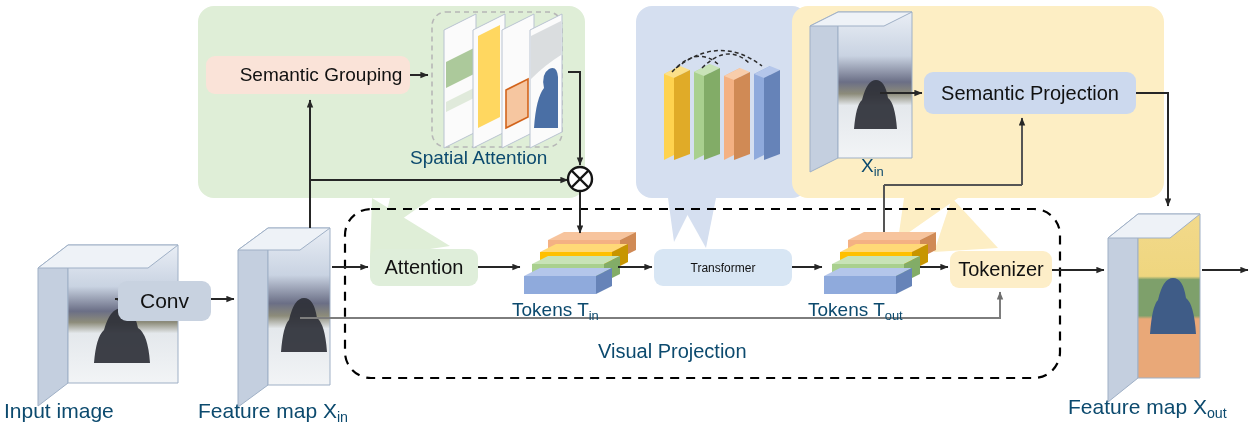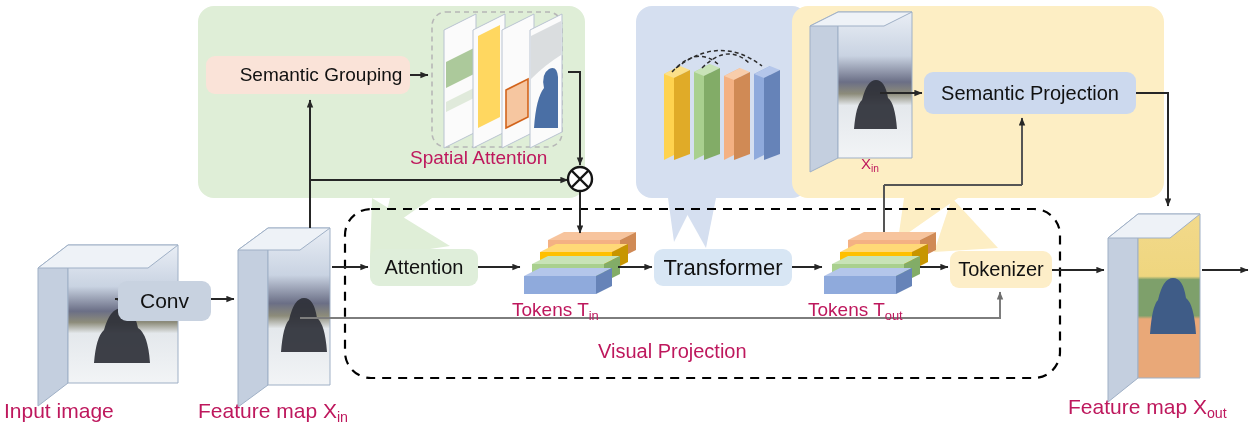--- a/index.html
+++ b/index.html
@@ -1,19 +1,19 @@
 <!DOCTYPE html>
 <html><head>
 <meta charset="utf-8">
 <style>
   html,body{margin:0;padding:0;background:#ffffff;}
   body{width:1251px;height:423px;font-family:"Liberation Sans",sans-serif;overflow:hidden;}
   #stage{position:relative;width:1251px;height:423px;}
   svg.layer{position:absolute;left:0;top:0;width:1251px;height:423px;overflow:visible;}
-  .lbl{position:absolute;font-family:"Liberation Sans",sans-serif;color:#be185d;white-space:nowrap;}
+  .lbl{position:absolute;font-family:"Liberation Sans",sans-serif;color:#0c4a6e;white-space:nowrap;}
   .boxlabel{position:absolute;display:flex;align-items:center;justify-content:center;
             border-radius:9px;font-size:21px;color:#111;white-space:nowrap;}
   .sub{font-size:0.68em;vertical-align:-0.28em;}
 </style>
 </head>
 <body>
 
 <div id="stage">
 
   <svg class="layer">
@@ -260,21 +260,21 @@
   </div>
 
   <div class="boxlabel" style="left:206px;top:56px;width:178px;height:38px;background:#fae3d8;font-size:19px;padding-left:26px;">
     <span>Semantic Grouping</span>
   </div>
 
   <div class="boxlabel" style="left:370px;top:249px;width:108px;height:37px;background:#dfeeda;font-size:20px;">
     <span>Attention</span>
   </div>
 
-  <div class="boxlabel" style="left:654px;top:249px;width:138px;height:37px;background:#d8e6f4;font-size:22px;">
+  <div class="boxlabel" style="left:654px;top:249px;width:138px;height:37px;background:#d8e6f4;font-size:12px;">
     <span>Transformer</span>
   </div>
 
   <div class="boxlabel" style="left:950px;top:251px;width:102px;height:37px;background:#fdeec8;font-size:20px;">
     <span>Tokenizer</span>
   </div>
 
   <div class="boxlabel" style="left:924px;top:72px;width:212px;height:42px;background:#ccd9ee;font-size:20px;">
     <span>Semantic Projection</span>
   </div>
@@ -288,21 +288,21 @@
   </div>
 
   <div class="lbl" style="left:808px;top:299px;font-size:19px;">
     <span>Tokens T</span><span class="sub">out</span>
   </div>
 
   <div class="lbl" style="left:598px;top:340px;font-size:20px;">
     <span>Visual Projection</span>
   </div>
 
-  <div class="lbl" style="left:861px;top:155px;font-size:15px;">
+  <div class="lbl" style="left:861px;top:155px;font-size:19px;">
     <span>X</span><span class="sub">in</span>
   </div>
 
   <div class="lbl" style="left:4px;top:399px;font-size:21px;">
     <span>Input image</span>
   </div>
 
   <div class="lbl" style="left:198px;top:399px;font-size:21px;">
     <span>Feature map X</span><span class="sub">in</span>
   </div>

